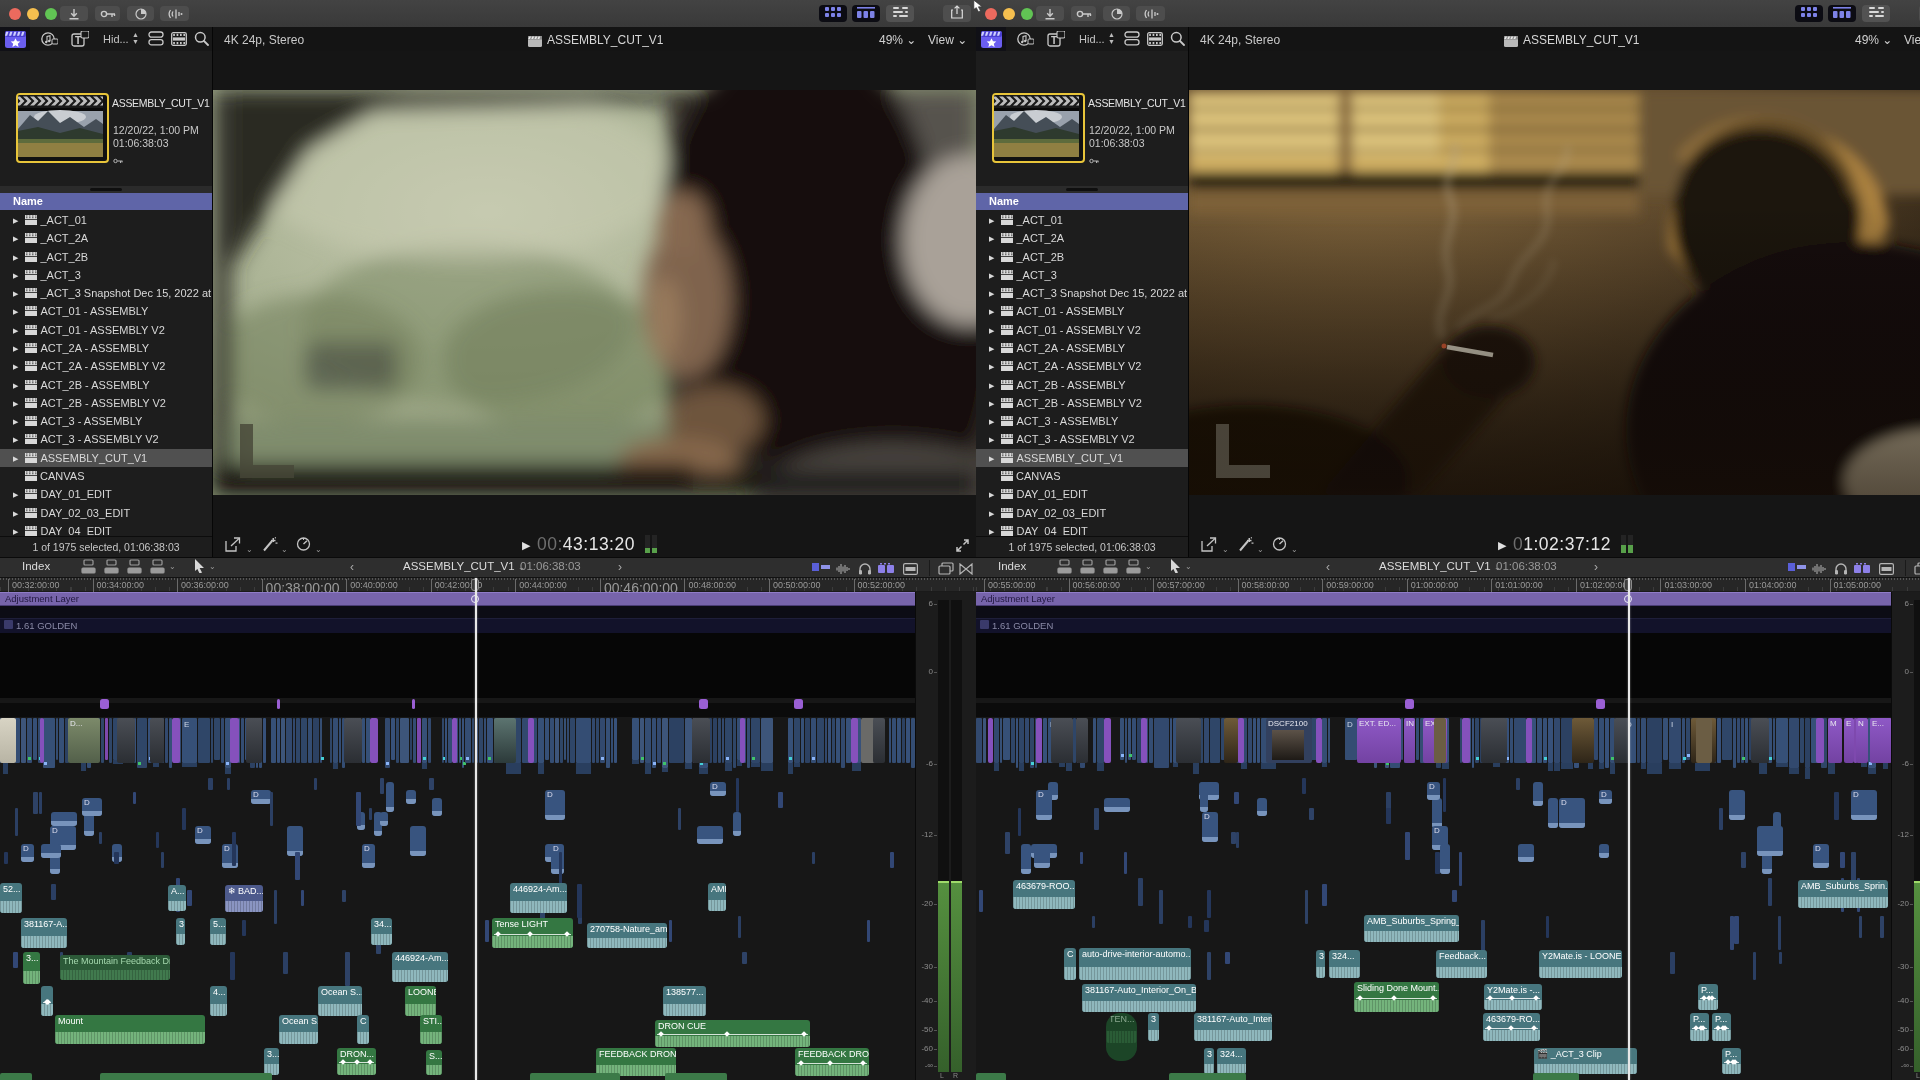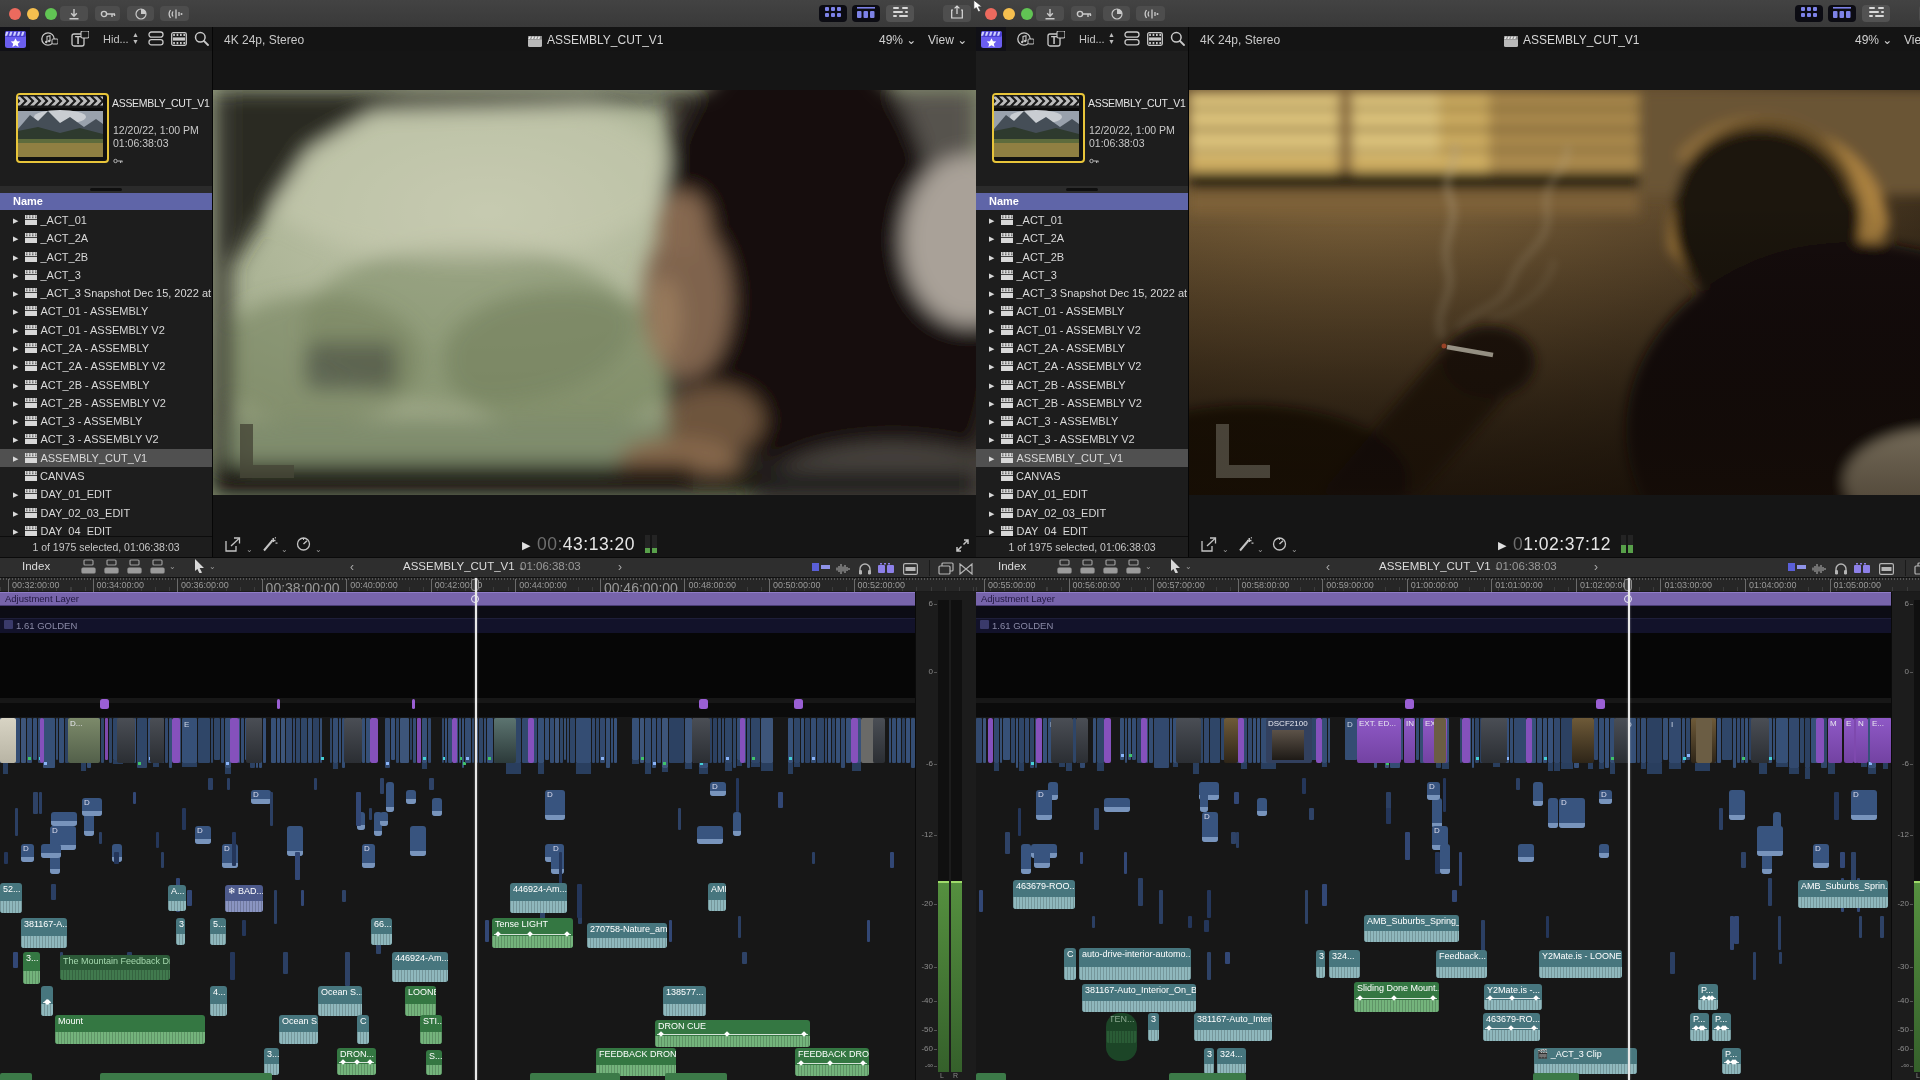--- a/index.html
+++ b/index.html
@@ -939,21 +939,21 @@
     <div style="position:absolute;left:510px;top:883px;width:57px;height:30px;background:#47767e;border-radius:3px;overflow:hidden;color:#fff;font-size:9px;line-height:12px;padding-left:3px;box-sizing:border-box;white-space:nowrap">446924-Am...</div>
     <div style="position:absolute;left:510px;top:901px;width:57px;height:12px;background:#8fb8bd;border-radius:0 0 3px 3px;background-image:repeating-linear-gradient(90deg,rgba(0,0,0,0.18) 0 1px,transparent 1px 3px)"></div>
     <div style="position:absolute;left:708px;top:883px;width:18px;height:28px;background:#47767e;border-radius:3px;overflow:hidden;color:#fff;font-size:9px;line-height:12px;padding-left:3px;box-sizing:border-box;white-space:nowrap">AMB...</div>
     <div style="position:absolute;left:708px;top:900px;width:18px;height:11px;background:#8fb8bd;border-radius:0 0 3px 3px;background-image:repeating-linear-gradient(90deg,rgba(0,0,0,0.18) 0 1px,transparent 1px 3px)"></div>
     <div style="position:absolute;left:21px;top:918px;width:46px;height:30px;background:#47767e;border-radius:3px;overflow:hidden;color:#fff;font-size:9px;line-height:12px;padding-left:3px;box-sizing:border-box;white-space:nowrap">381167-A...</div>
     <div style="position:absolute;left:21px;top:936px;width:46px;height:12px;background:#8fb8bd;border-radius:0 0 3px 3px;background-image:repeating-linear-gradient(90deg,rgba(0,0,0,0.18) 0 1px,transparent 1px 3px)"></div>
     <div style="position:absolute;left:176px;top:918px;width:9px;height:27px;background:#47767e;border-radius:3px;overflow:hidden;color:#fff;font-size:9px;line-height:12px;padding-left:3px;box-sizing:border-box;white-space:nowrap">3</div>
     <div style="position:absolute;left:176px;top:934px;width:9px;height:11px;background:#8fb8bd;border-radius:0 0 3px 3px;background-image:repeating-linear-gradient(90deg,rgba(0,0,0,0.18) 0 1px,transparent 1px 3px)"></div>
     <div style="position:absolute;left:210px;top:918px;width:16px;height:27px;background:#47767e;border-radius:3px;overflow:hidden;color:#fff;font-size:9px;line-height:12px;padding-left:3px;box-sizing:border-box;white-space:nowrap">5...</div>
     <div style="position:absolute;left:210px;top:934px;width:16px;height:11px;background:#8fb8bd;border-radius:0 0 3px 3px;background-image:repeating-linear-gradient(90deg,rgba(0,0,0,0.18) 0 1px,transparent 1px 3px)"></div>
-    <div style="position:absolute;left:371px;top:918px;width:21px;height:27px;background:#47767e;border-radius:3px;overflow:hidden;color:#fff;font-size:9px;line-height:12px;padding-left:3px;box-sizing:border-box;white-space:nowrap">66...</div>
+    <div style="position:absolute;left:371px;top:918px;width:21px;height:27px;background:#47767e;border-radius:3px;overflow:hidden;color:#fff;font-size:9px;line-height:12px;padding-left:3px;box-sizing:border-box;white-space:nowrap">34...</div>
     <div style="position:absolute;left:371px;top:934px;width:21px;height:11px;background:#8fb8bd;border-radius:0 0 3px 3px;background-image:repeating-linear-gradient(90deg,rgba(0,0,0,0.18) 0 1px,transparent 1px 3px)"></div>
     <div style="position:absolute;left:492px;top:918px;width:81px;height:30px;background:#347742;border-radius:3px;overflow:hidden;color:#fff;font-size:9px;line-height:12px;padding-left:3px;box-sizing:border-box;white-space:nowrap">Tense LIGHT</div>
     <div style="position:absolute;left:492px;top:936px;width:81px;height:12px;background:#74b47c;border-radius:0 0 3px 3px;background-image:repeating-linear-gradient(90deg,rgba(0,0,0,0.18) 0 1px,transparent 1px 3px)"></div>
     <div style="position:absolute;left:494px;top:934px;width:77px;height:1px;background:rgba(255,255,255,0.8)"></div>
     <div style="position:absolute;left:496px;top:932px;width:4px;height:4px;background:#fff;transform:rotate(45deg)"></div>
     <div style="position:absolute;left:528px;top:932px;width:4px;height:4px;background:#fff;transform:rotate(45deg)"></div>
     <div style="position:absolute;left:565px;top:932px;width:4px;height:4px;background:#fff;transform:rotate(45deg)"></div>
     <div style="position:absolute;left:587px;top:923px;width:80px;height:25px;background:#47767e;border-radius:3px;overflow:hidden;color:#fff;font-size:9px;line-height:12px;padding-left:3px;box-sizing:border-box;white-space:nowrap">270758-Nature_am...</div>
     <div style="position:absolute;left:587px;top:938px;width:80px;height:10px;background:#8fb8bd;border-radius:0 0 3px 3px;background-image:repeating-linear-gradient(90deg,rgba(0,0,0,0.18) 0 1px,transparent 1px 3px)"></div>
     <div style="position:absolute;left:23px;top:952px;width:17px;height:32px;background:#347742;border-radius:3px;overflow:hidden;color:#fff;font-size:9px;line-height:12px;padding-left:3px;box-sizing:border-box;white-space:nowrap">3...</div>

